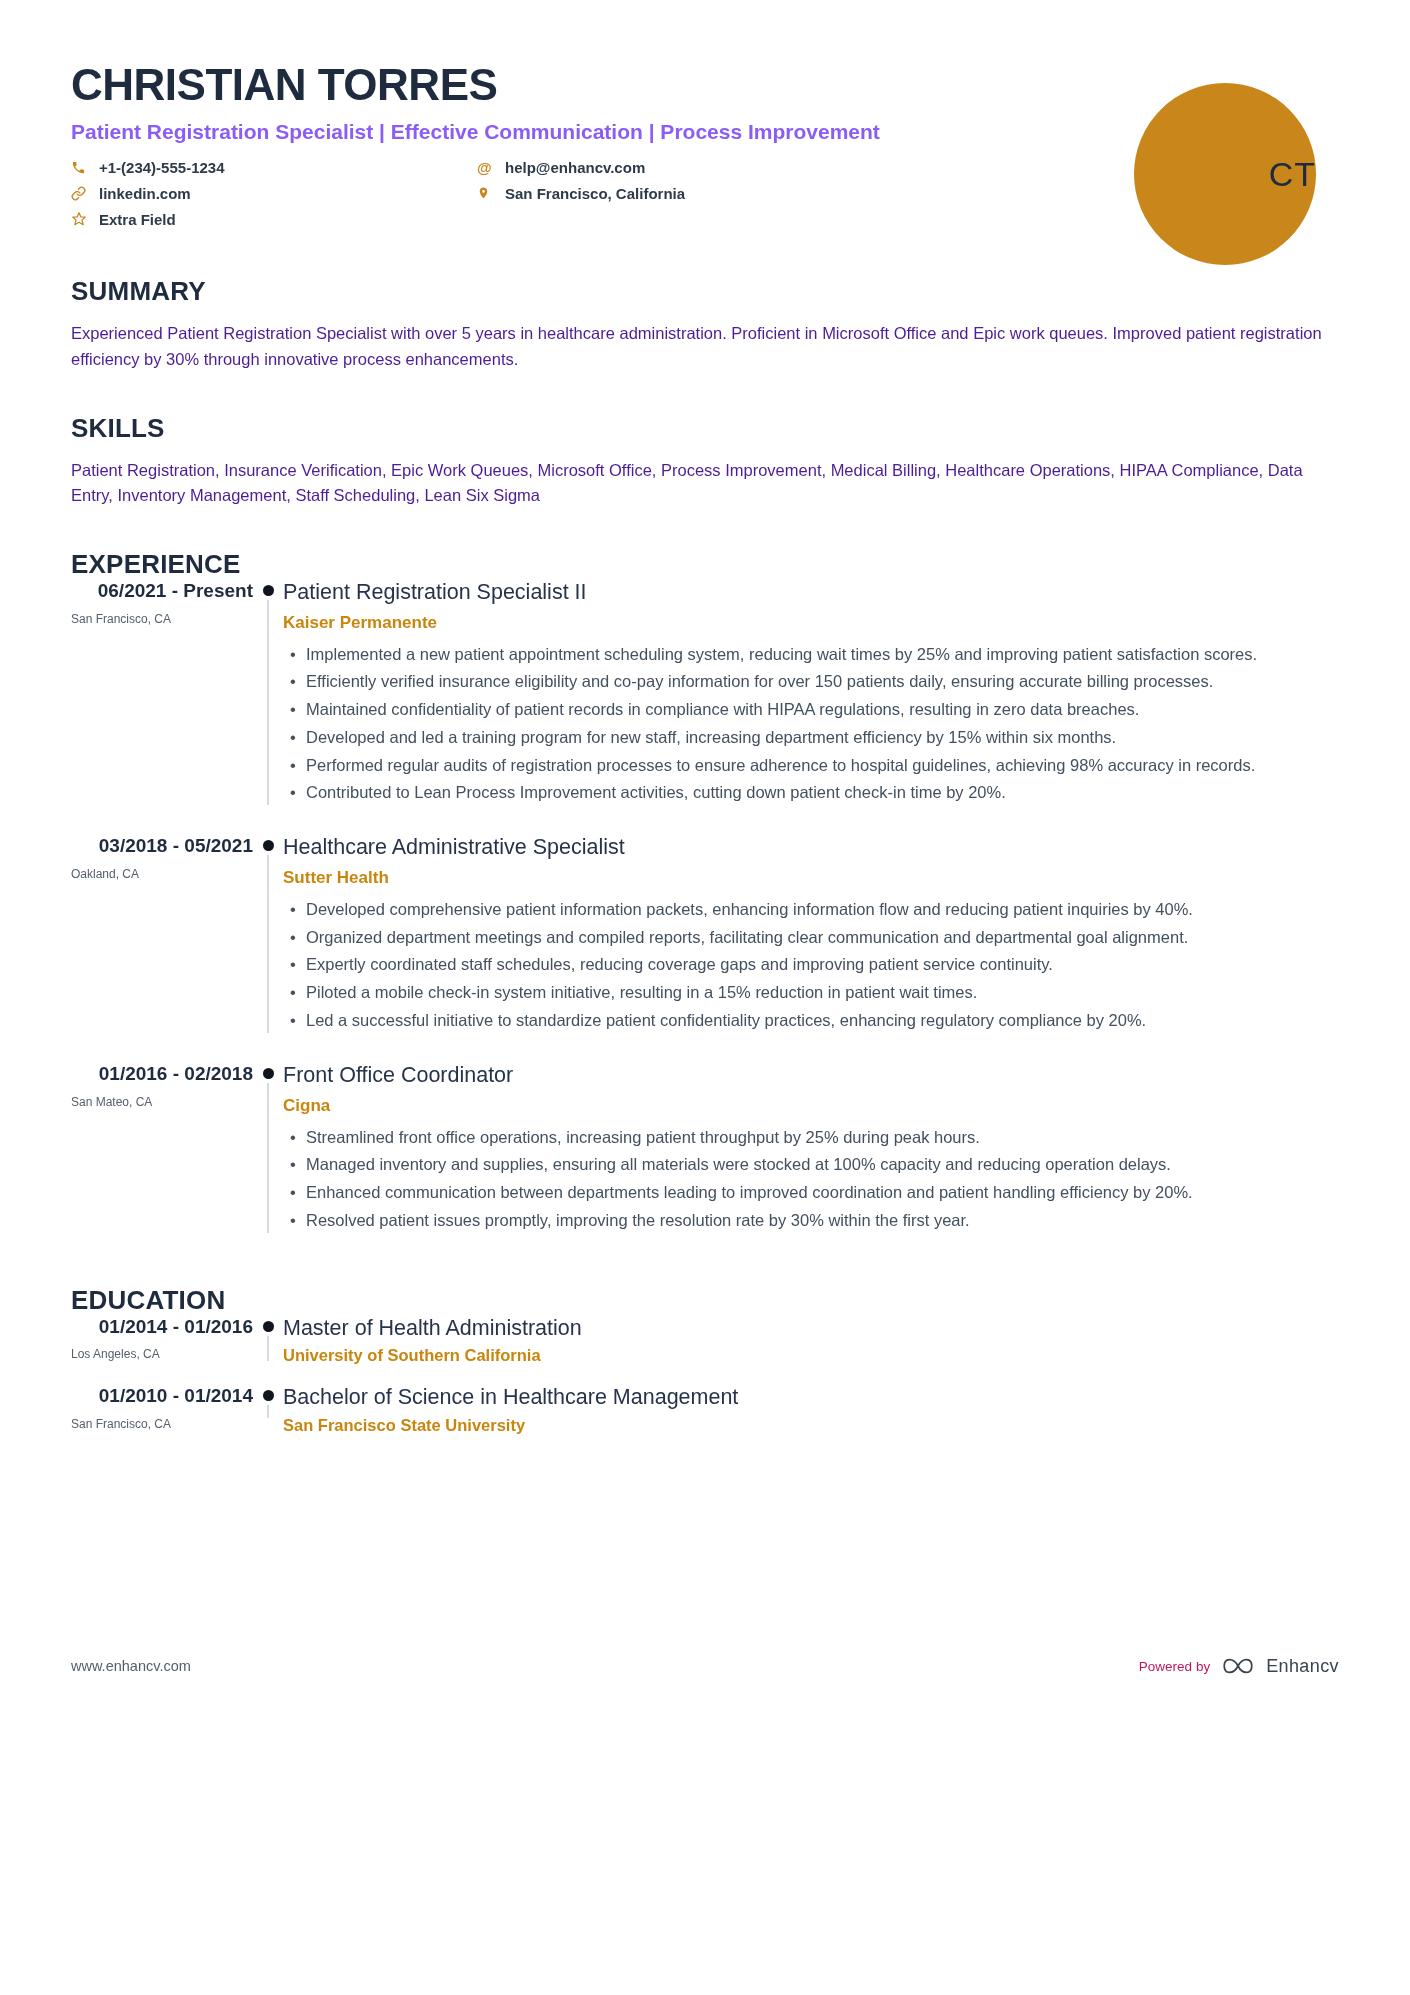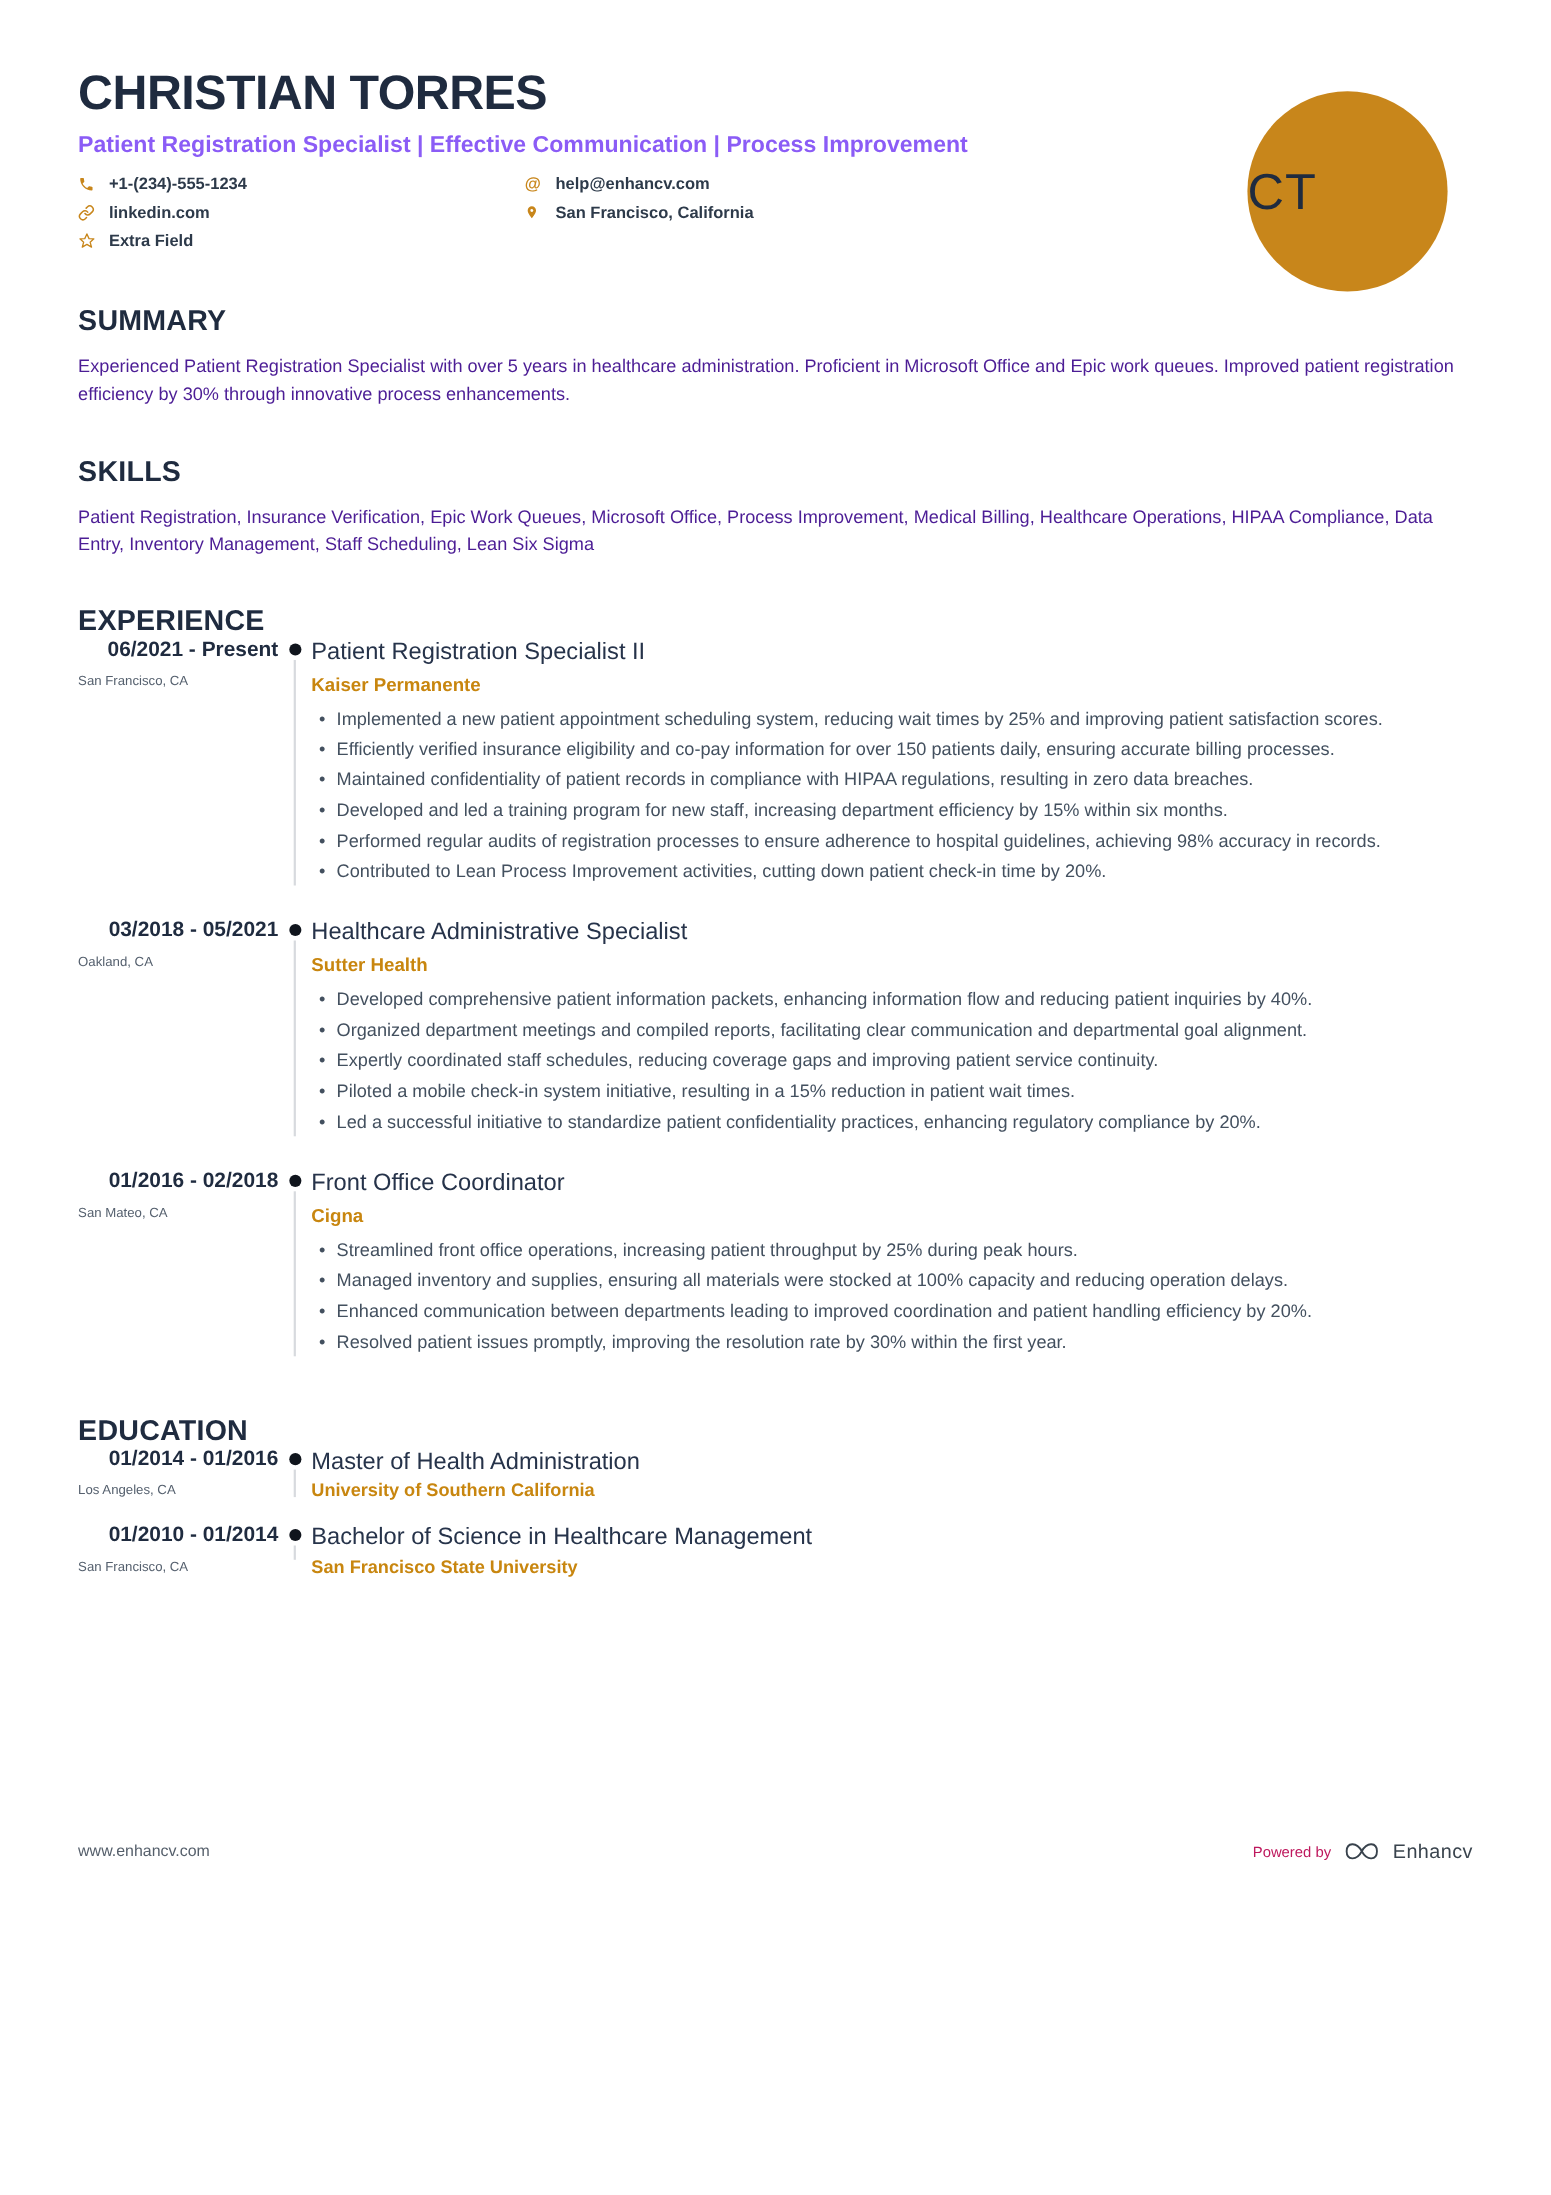--- a/index.html
+++ b/index.html
@@ -49,22 +49,22 @@
   .avatar {
     position: absolute;
     top: 83px;
     right: 94px;
     width: 182px;
     height: 182px;
     border-radius: 50%;
     background: #c8861b;
     display: flex;
     align-items: center;
-    justify-content: flex-start;
-    font-size: 46px;
+    justify-content: flex-end;
+    font-size: 34px;
     font-weight: 500;
     color: #1f2b3f;
     letter-spacing: 1px;
   }
 
   
   .section { margin-top: 40px; }
   .section-heading {
     font-size: 26px;
     font-weight: 800;
@@ -121,21 +121,21 @@
     color: #43505f;
   }
   .edu-entry { padding-bottom: 20px; }
   .edu-entry .entry-school { margin-top: 5px; font-size: 16.5px; font-weight: 700; color: #c8860f; }
   .edu-entry:last-of-type .tline { bottom: auto; height: 13px; }
 
   
   .footer {
     position: absolute;
     left: 71px; right: 71px;
-    bottom: 68px;
+    bottom: 85px;
     display: flex;
     justify-content: space-between;
     align-items: center;
   }
   .footer-site { font-size: 14.5px; color: #555f6b; }
   .footer-brand { display: flex; align-items: center; gap: 9px; }
   .powered-by { font-size: 13.5px; color: #be185d; }
   .brand-name { font-size: 18px; font-weight: 500; color: #39434d; letter-spacing: 0.4px; }
   .logo-svg { display: inline-flex; }
 </style>

